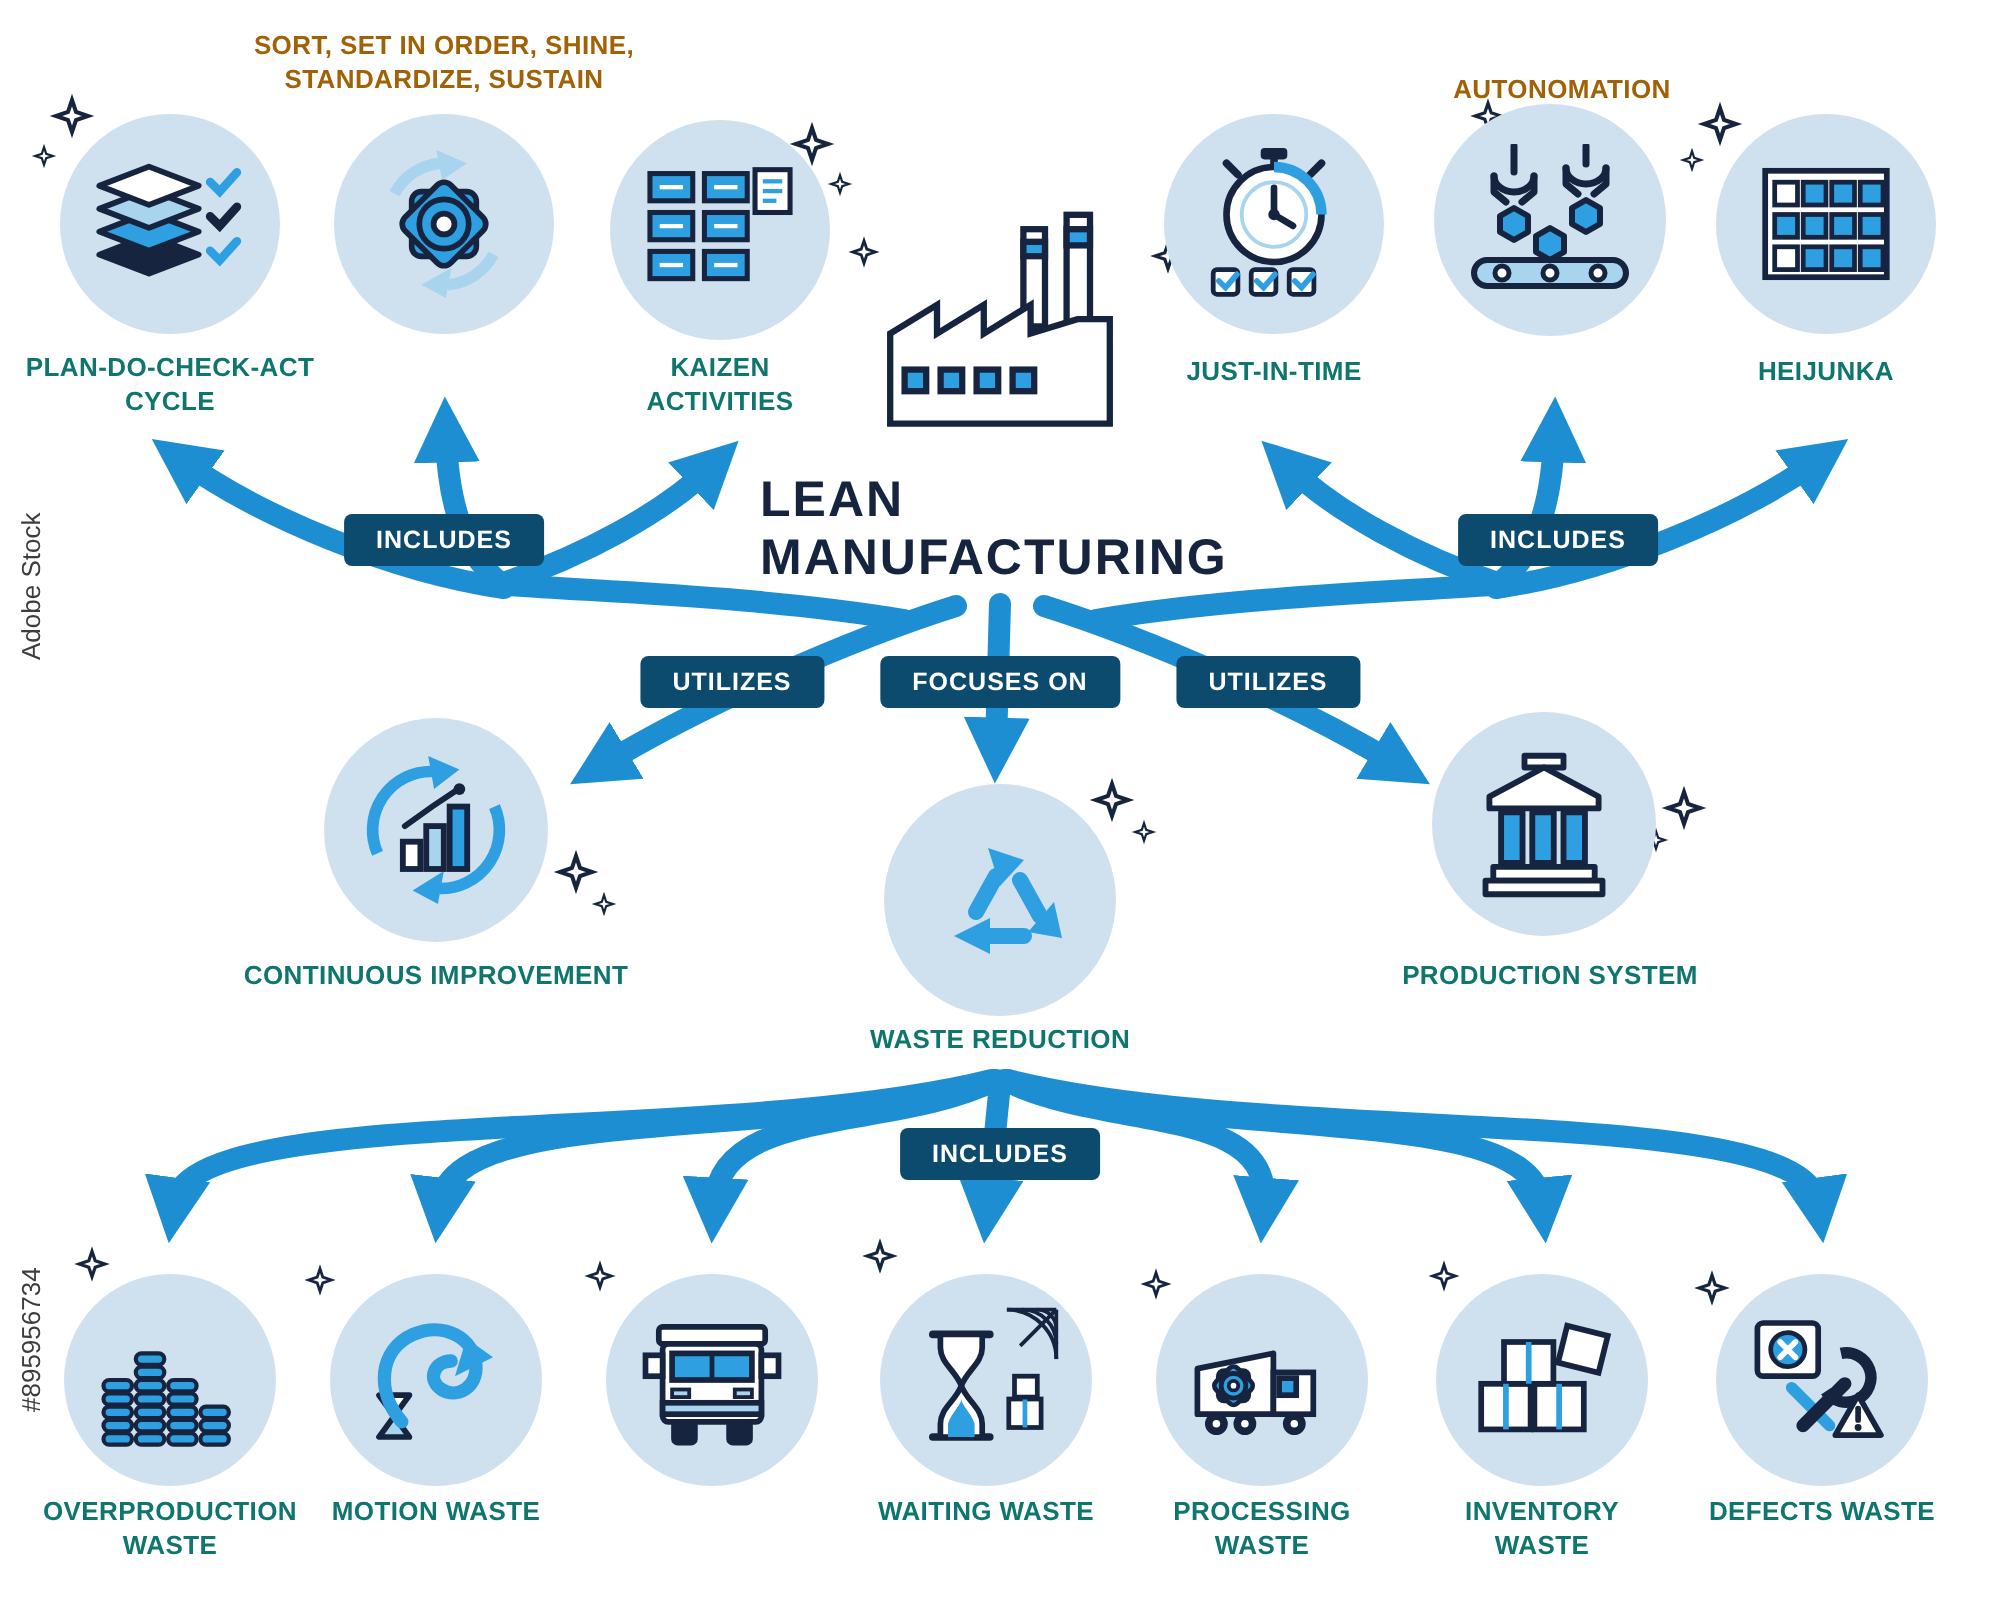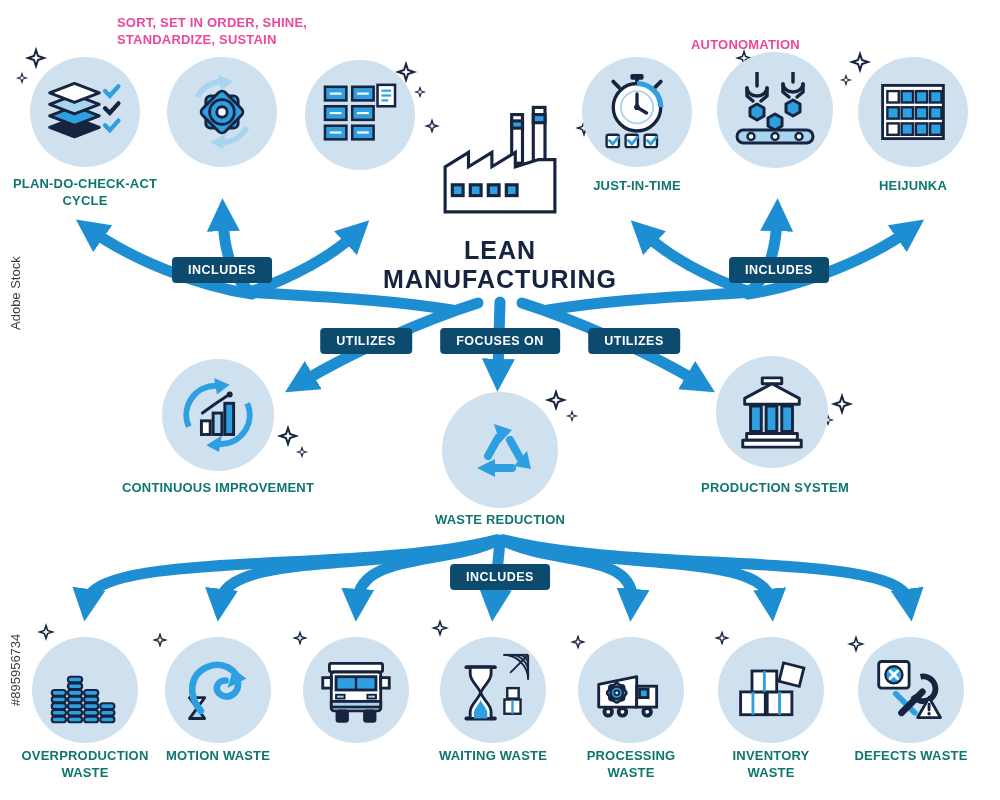--- a/index.html
+++ b/index.html
@@ -3,25 +3,25 @@
 <meta charset="utf-8">
 <style>
   *{margin:0;padding:0;box-sizing:border-box}
   html,body{width:1000px;height:800px;background:#ffffff;font-family:"Liberation Sans",sans-serif;overflow:hidden}
   .canvas{position:absolute;top:0;left:0;width:1000px;height:800px;background:#fff}
   .arrows{position:absolute;top:0;left:0;width:1000px;height:800px}
   .circle{position:absolute;border-radius:50%;background:#cfe1ef;transform:translate(-50%,-50%);
           display:flex;align-items:center;justify-content:center}
   .label{position:absolute;transform:translateX(-50%);text-align:center;font-weight:bold;
          color:#0f766e;font-size:13px;line-height:1.3;letter-spacing:.2px}
-  .heading{position:absolute;transform:translateX(-50%);font-weight:bold;
-         color:#ec4899;font-size:13px;line-height:1.32;letter-spacing:.2px}
+  .heading{position:absolute;transform:translateX(-50%);text-align:center;font-weight:bold;
+         color:#a16207;font-size:13px;line-height:1.32;letter-spacing:.2px}
   .badge{position:absolute;transform:translate(-50%,-50%);background:#0c4a6e;color:#ffffff;
          font-weight:bold;font-size:12.5px;letter-spacing:.5px;padding:6px 16px;border-radius:4px;white-space:nowrap}
-  .title{position:absolute;left:500px;top:236px;width:240px;transform:translateX(-50%);text-align:center;
+  .title{position:absolute;left:500px;top:236px;width:240px;transform:translateX(-50%);text-align:left;
          font-weight:bold;color:#16243f;font-size:25px;line-height:1.15;letter-spacing:1px}
   .factory{position:absolute;left:500px;top:102px;transform:translateX(-50%)}
   .wm{position:absolute;color:#3d3d3d;font-size:13px;transform:rotate(-90deg);transform-origin:left top;white-space:nowrap}
 </style>
 </head>
 <body>
 
 <div class="canvas">
 
   <svg class="arrows" viewBox="0 0 1000 800">
@@ -153,20 +153,21 @@
           <line x1="37" y1="35" x2="49" y2="35"></line>
           <line x1="37" y1="55" x2="49" y2="55"></line>
       </g>
       <g stroke="#2e9fe0" stroke-width="2.2">
         <line x1="62" y1="12" x2="72" y2="12"></line>
           <line x1="62" y1="17" x2="72" y2="17"></line>
           <line x1="62" y1="22" x2="69" y2="22"></line>
       </g>
     </svg>
   </div>
+  <div class="label" style="left:360px;top:176px;width:100px">KAIZEN ACTIVITIES</div>
 
   <div class="circle" style="left:637px;top:112px;width:110px;height:110px">
     <svg width="76" height="80" viewBox="0 0 80 84">
       <rect x="33" y="2" width="14" height="6" rx="2" fill="#16243f"></rect>
       <line x1="40" y1="6" x2="40" y2="12" stroke="#16243f" stroke-width="4"></line>
       <line x1="59" y1="16" x2="65" y2="10" stroke="#16243f" stroke-width="4" stroke-linecap="round"></line>
       <line x1="21" y1="16" x2="15" y2="10" stroke="#16243f" stroke-width="4" stroke-linecap="round"></line>
       <circle cx="40" cy="37" r="25" fill="#ffffff" stroke="#16243f" stroke-width="3.5"></circle>
       <path d="M 40 12 A 25 25 0 0 1 65 37" stroke="#2e9fe0" stroke-width="5.5" fill="none"></path>
       <circle cx="40" cy="37" r="17" fill="none" stroke="#a8d4ee" stroke-width="2"></circle>

